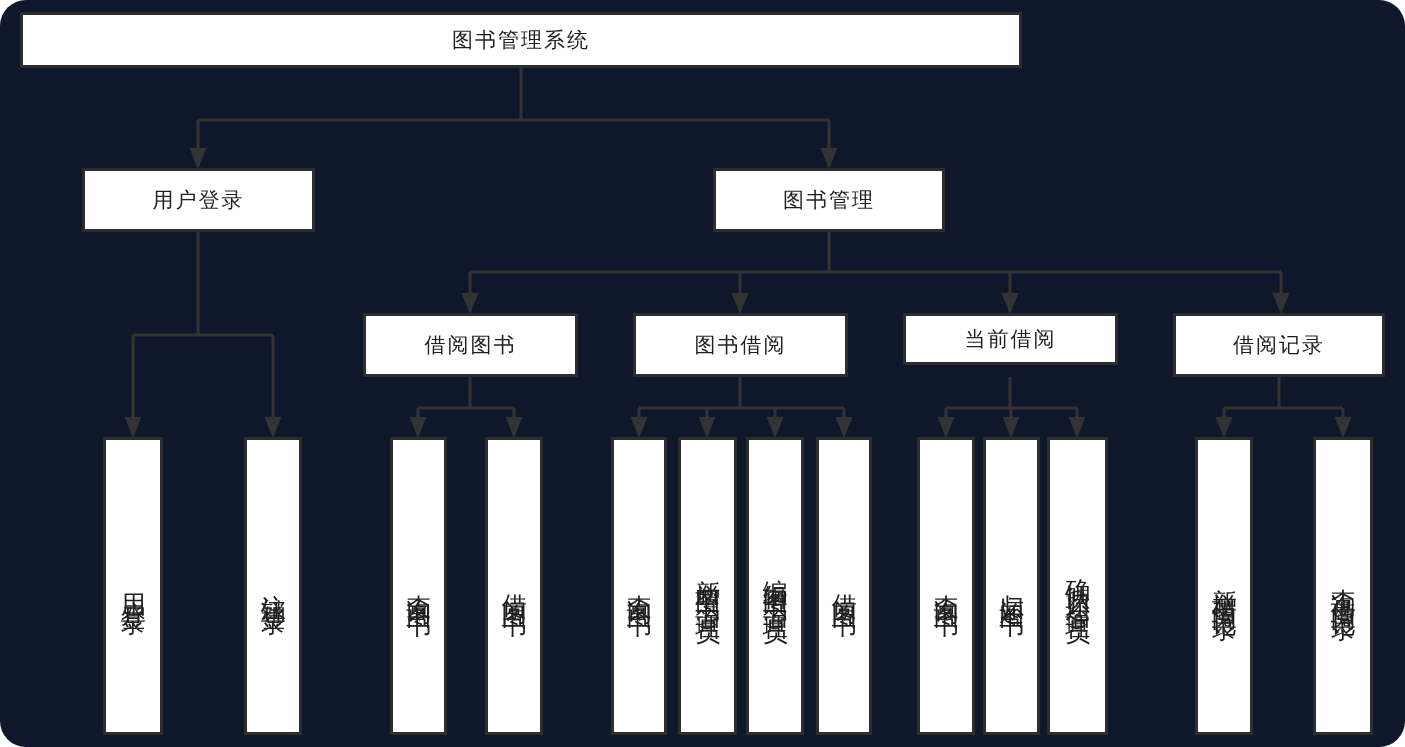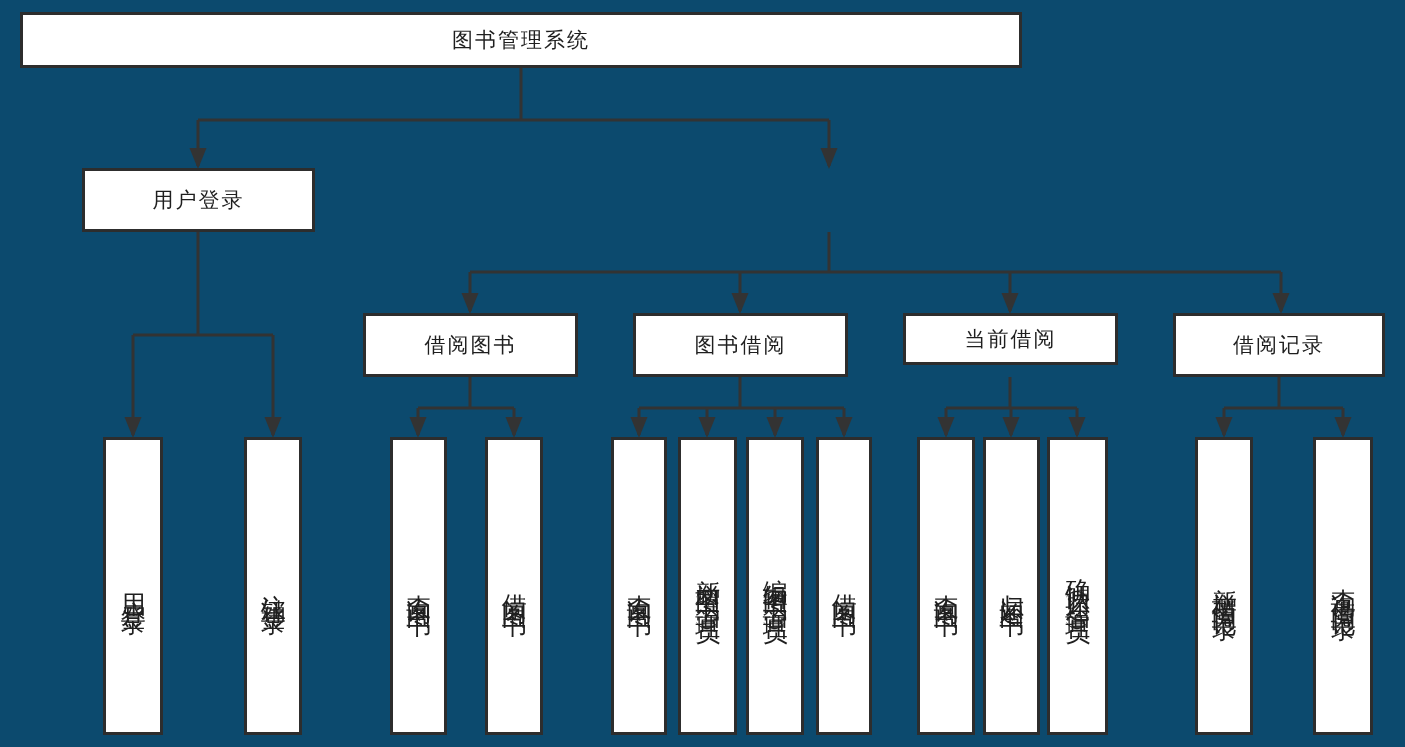--- a/index.html
+++ b/index.html
@@ -2,22 +2,23 @@
 <html><head>
 <meta charset="utf-8">
 <style>
   * { margin: 0; padding: 0; box-sizing: border-box; }
   html, body { background: #ffffff; }
   body { font-family: "Liberation Sans", "DejaVu Sans", sans-serif; }
   .stage {
     position: relative;
     width: 1405px;
     height: 747px;
-    background: #0c4a6e;
+    background: #0f172a;
     overflow: hidden;
+    border-radius: 26px;
   }
   .connectors { position: absolute; left: 0; top: 0; }
   .box {
     position: absolute;
     background: #ffffff;
     border: 3px solid #2d2d2d;
     display: flex;
     align-items: center;
     justify-content: center;
     color: #1f1f1f;
@@ -84,20 +85,23 @@
       </g>
   </svg>
 
   <div class="box" style="left:20px; top:12px; width:1002px; height:56px;">
     <span class="h-label">图书管理系统</span>
   </div>
 
   <div class="box" style="left:82px; top:168px; width:233px; height:64px;">
     <span class="h-label">用户登录</span>
   </div>
+  <div class="box" style="left:713px; top:168px; width:232px; height:64px;">
+    <span class="h-label">图书管理</span>
+  </div>
 
   <div class="box" style="left:363px; top:313px; width:215px; height:64px;">
     <span class="h-label">借阅图书</span>
   </div>
   <div class="box" style="left:633px; top:313px; width:215px; height:64px;">
     <span class="h-label">图书借阅</span>
   </div>
   <div class="box" style="left:903px; top:313px; width:215px; height:52px;">
     <span class="h-label">当前借阅</span>
   </div>

